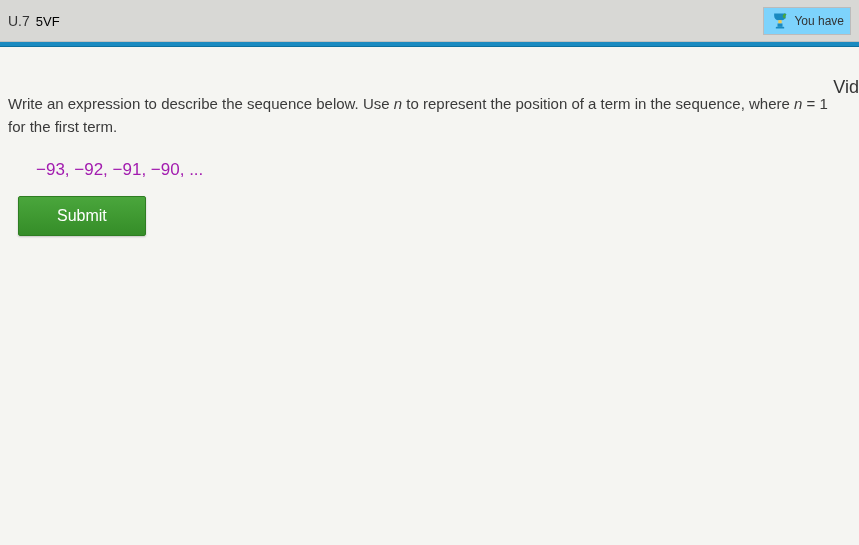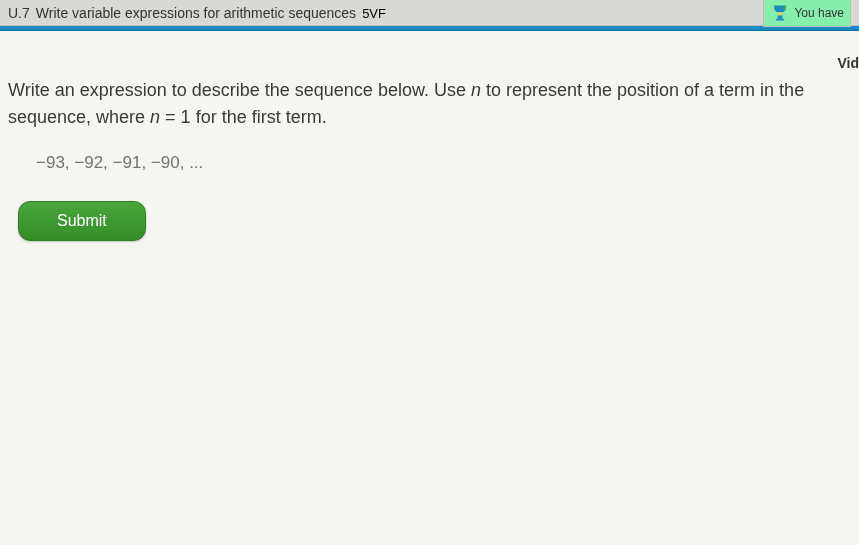--- a/index.html
+++ b/index.html
@@ -15,37 +15,37 @@
       overflow: hidden;
       position: relative;
     }
     .header-bar {
       background: #d8d8d5;
       border-bottom: 1px solid #c0c0c0;
       padding: 10px 8px;
       display: flex;
       align-items: center;
       justify-content: space-between;
-      height: 26px;
+      height: 42px;
     }
     .header-title {
       font-size: 14px;
       color: #333;
       display: flex;
       align-items: baseline;
       gap: 6px;
     }
     .header-code {
       color: #000000;
       font-size: 13px;
     }
     .badge-box {
       display: flex;
       align-items: center;
-      background: #86efac;
+      background: #7dd3fc;
       border: 1px solid #bbb;
       padding: 3px 6px;
       font-size: 12px;
       color: #333;
       gap: 4px;
     }
     .trophy-icon svg {
       width: 20px;
       height: 20px;
       display: block;
@@ -55,41 +55,40 @@
       background: #1a8ac0;
       border-bottom: 1px solid #0d6f9e;
     }
     .content {
       padding: 18px 8px 0 8px;
       position: relative;
     }
     .vid-link {
       position: absolute;
       right: 0;
-      top: 24px;
-      font-size: 14px;
+      top: 30px;
+      font-size: 18px;
       color: #333;
-      font-weight: bold;
     }
     .question-text {
-      font-size: 18px;
+      font-size: 15px;
       color: #3a3a3a;
       line-height: 1.5;
       margin-top: 28px;
       margin-bottom: 22px;
       max-width: 820px;
     }
     .question-text .var {
       font-style: italic;
     }
     .sequence {
       font-size: 17px;
-      color: #737373;
+      color: #a21caf;
       margin-left: 28px;
-      margin-bottom: 28px;
+      margin-bottom: 16px;
     }
     .sequence .neg {
       letter-spacing: 0;
     }
     .answer-row {
       display: flex;
       align-items: center;
       margin-left: 30px;
       margin-bottom: 26px;
       gap: 8px;
@@ -116,34 +115,33 @@
       padding: 2px 4px;
       outline: none;
     }
     .submit-btn {
       display: block;
       margin-left: 10px;
       background: #3b9b2e;
       background: linear-gradient(#4aa63c, #358d28);
       color: #fff;
       border: 1px solid #2e7d22;
-      border-radius: 12px;
+      border-radius: 2px;
       font-size: 16px;
       padding: 10px 38px;
       cursor: pointer;
       box-shadow: 0 1px 2px rgba(0,0,0,0.2);
     }
   </style>
 </head>
 <body>
 
 <div class="header-bar">
   <div class="header-title">
     <span>U.7</span>
-    <span>Write variable expressions for arithmetic sequences</span>
     <span class="header-code">5VF</span>
   </div>
   <div class="badge-box">
     <span class="trophy-icon">
       <svg viewBox="0 0 24 24">
         <path fill="#1a8ac0" d="M5 3h14v3a5 5 0 0 1-5 5h-4A5 5 0 0 1 5 6V3z"></path>
         <path fill="#f2c94c" d="M10 11h4v4h-4z"></path>
         <path fill="#1a8ac0" d="M7 19h10v2H7z"></path>
         <rect fill="#1a8ac0" x="9" y="15" width="6" height="4"></rect>
         <path fill="#4aa63c" d="M17 3l3 1-2 2 1 3-3-1-1-2z"></path>

